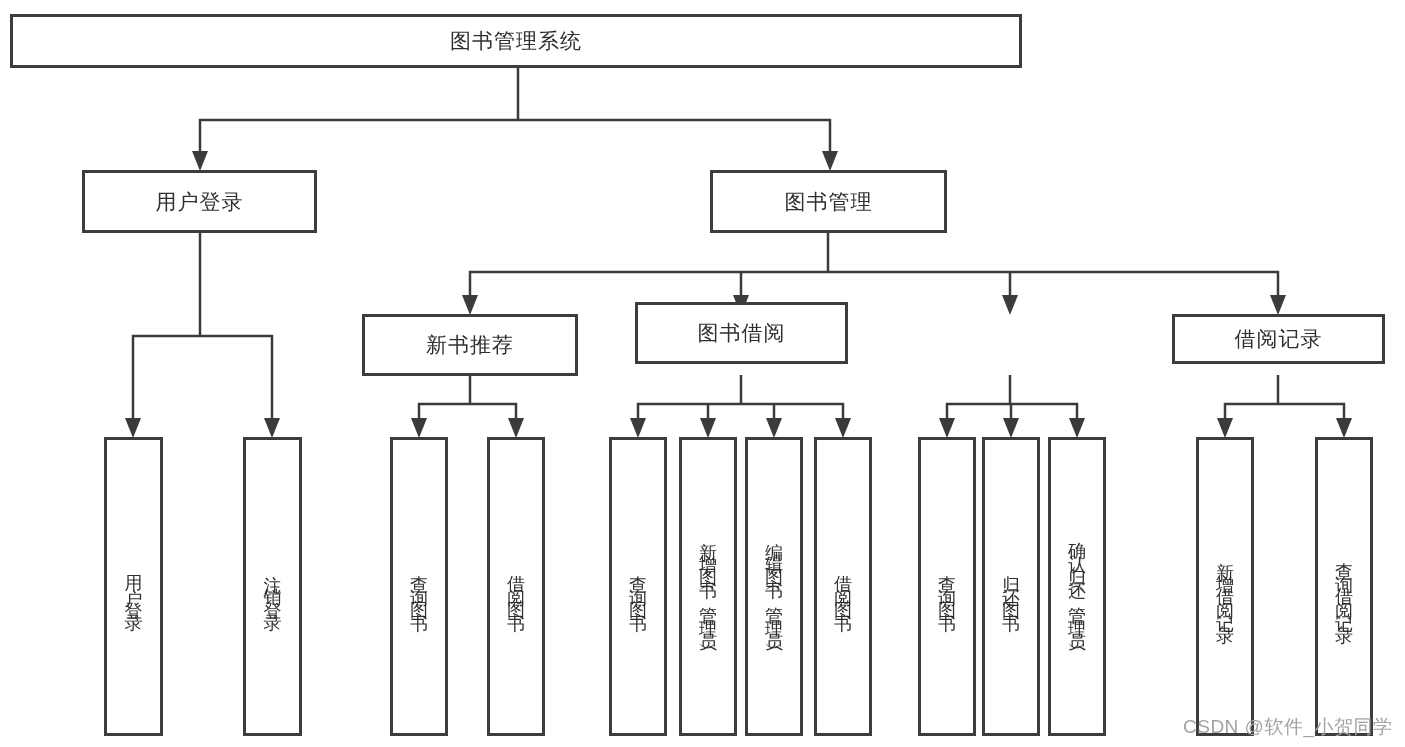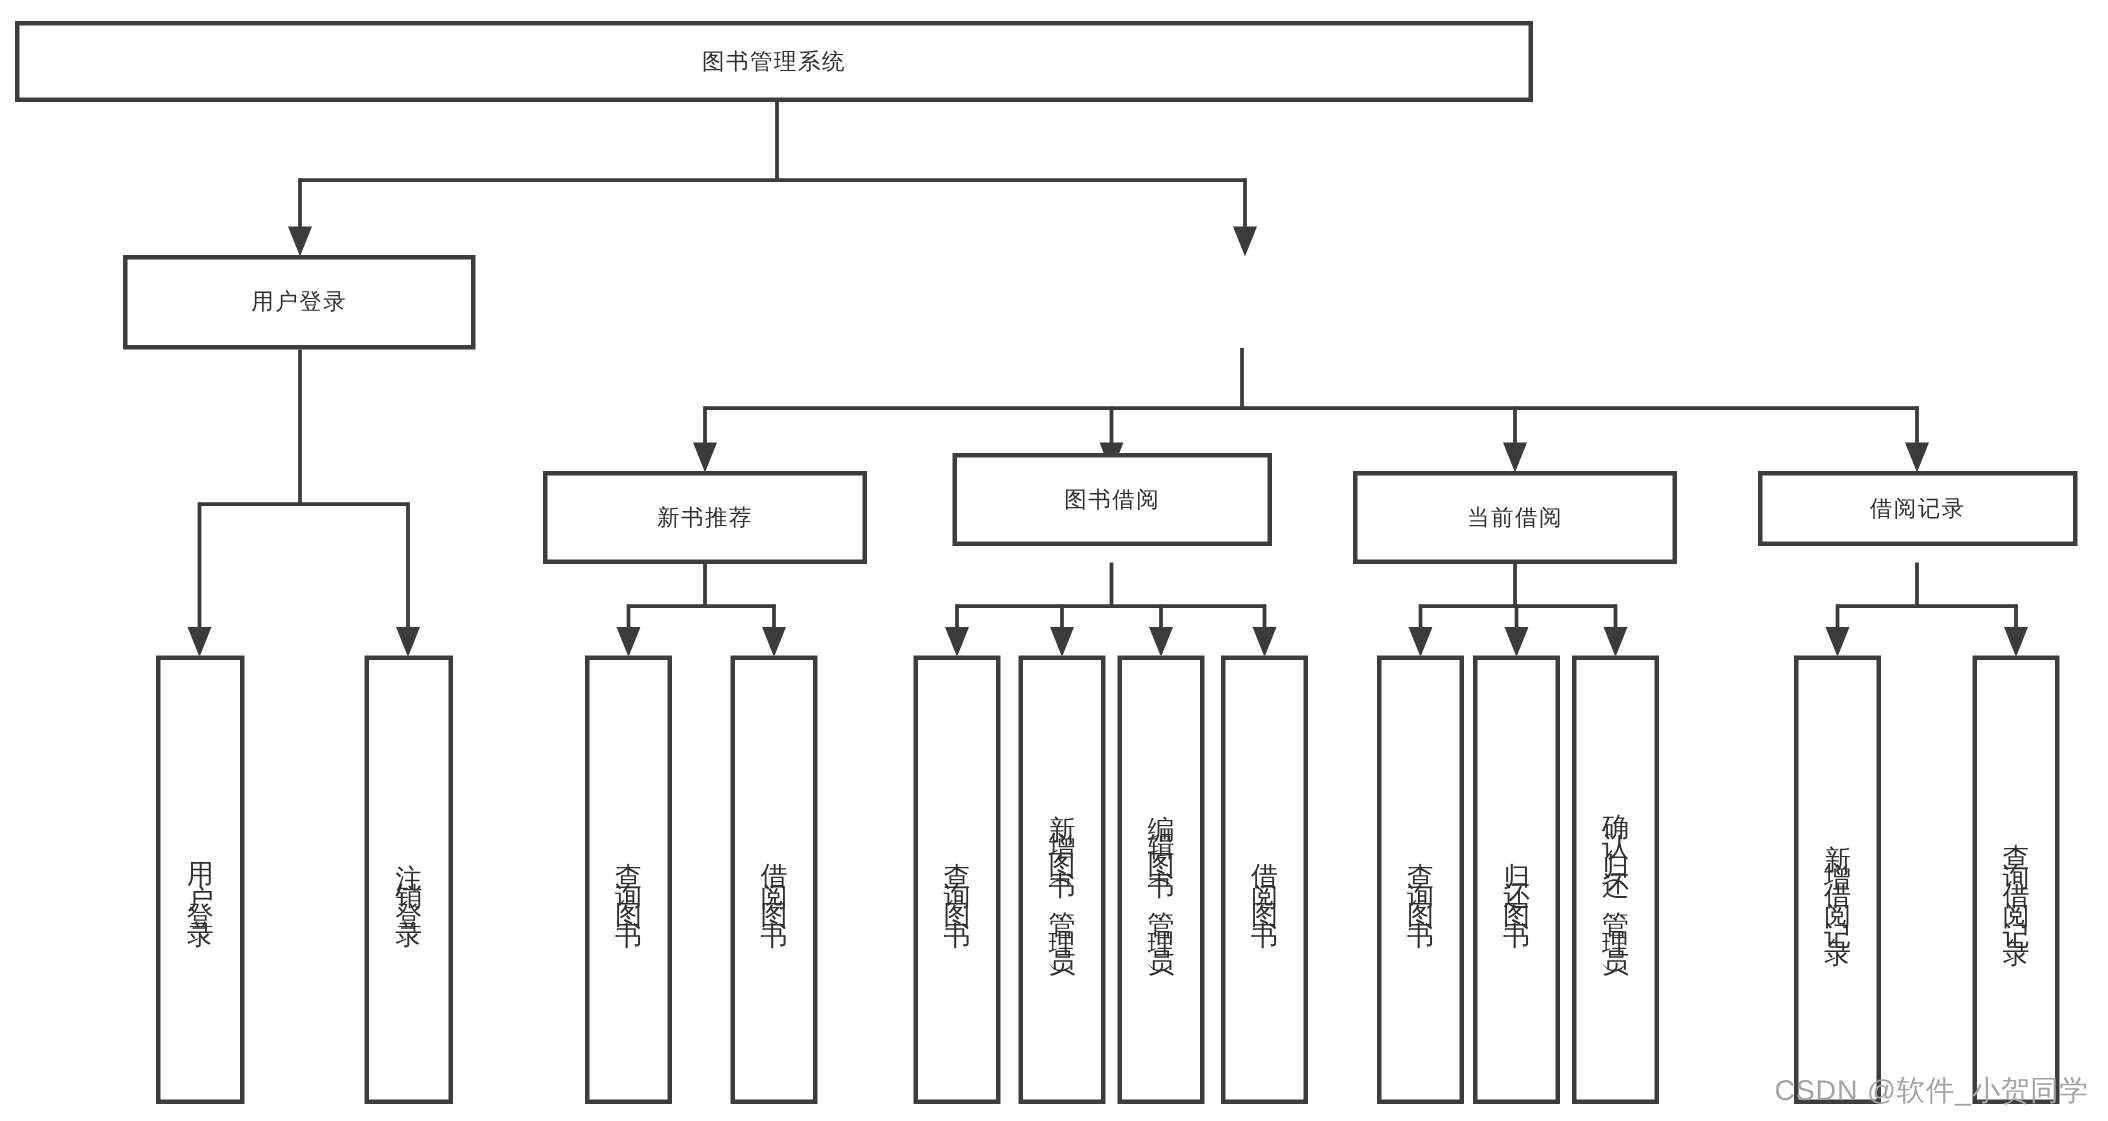--- a/index.html
+++ b/index.html
@@ -13,21 +13,21 @@
   .connectors{position:absolute;left:0;top:0;z-index:1;}
   .node{
     position:absolute;
     box-sizing:border-box;
     border:3px solid #3d3d3d;
     background:#ffffff;
     color:#2f2f2f;
     display:flex;align-items:center;justify-content:center;
     z-index:2;
   }
-  .hnode{font-size:15px;letter-spacing:1px;}
+  .hnode{font-size:21px;letter-spacing:1px;}
   .leaf span{
     writing-mode:vertical-rl;
     text-orientation:mixed;
     font-size:18px;
     letter-spacing:13px;
     line-height:1;
     color:#2f2f2f;
     white-space:nowrap;
   }
   .watermark{
@@ -107,24 +107,24 @@
       <polygon points="1003,418 1019,418 1011,438"></polygon>
       <polygon points="1069,418 1085,418 1077,438"></polygon>
       <polygon points="1217,418 1233,418 1225,438"></polygon>
       <polygon points="1336,418 1352,418 1344,438"></polygon>
     </g>
   </svg>
 
   <div class="node hnode" style="left:10px;top:14px;width:1012px;height:54px;">图书管理系统</div>
 
   <div class="node hnode" style="left:82px;top:170px;width:235px;height:63px;">用户登录</div>
+  <div class="node hnode" style="left:710px;top:170px;width:237px;height:63px;">图书管理</div>
 
   <div class="node hnode" style="left:362px;top:314px;width:216px;height:62px;text-align:center;">新书推荐</div>
   <div class="node hnode" style="left:635px;top:302px;width:213px;height:62px;">图书借阅</div>
-  <div class="node hnode" style="left:902px;top:314px;width:216px;height:62px;">当前借阅</div>
   <div class="node hnode" style="left:1172px;top:314px;width:213px;height:50px;">借阅记录</div>
 
   <div class="node leaf" style="left:104px;top:437px;width:59px;height:299px;">
     <span>用户登录</span>
   </div>
   <div class="node leaf" style="left:243px;top:437px;width:59px;height:299px;">
     <span>注销登录</span>
   </div>
 
   <div class="node leaf" style="left:390px;top:437px;width:58px;height:299px;">

